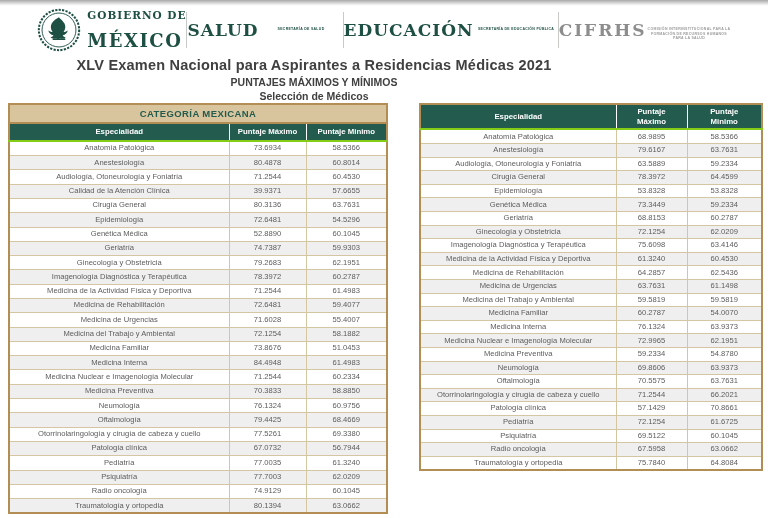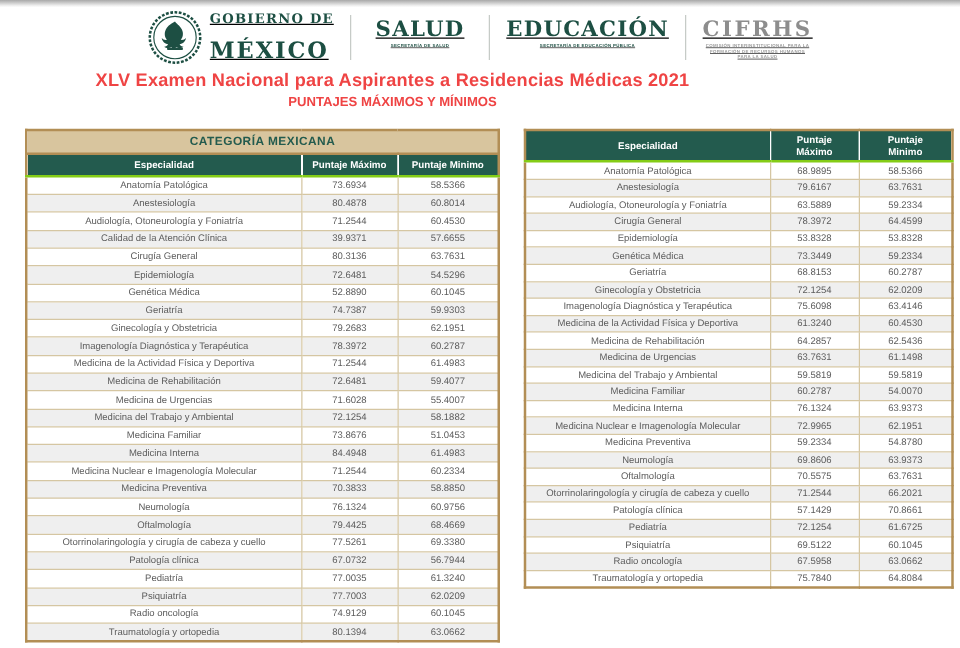--- a/index.html
+++ b/index.html
@@ -5,47 +5,47 @@
   html,body{margin:0;padding:0;}
   body{
     width:768px;height:518px;overflow:hidden;background:#ffffff;
     font-family:"Liberation Sans", sans-serif;position:relative;
   }
   .top-strip{position:absolute;left:0;top:0;width:768px;height:6px;
     background:linear-gradient(#a8a8a8,#f4f4f4 80%,#ffffff);}
 
   
   .brand-row{position:absolute;left:0;top:7px;width:768px;height:46px;
-    display:flex;align-items:center;justify-content:center;gap:13px;text-decoration:underline;}
-  .brand{display:flex;flex-direction:column;align-items:center;justify-content:center;}
+    display:flex;align-items:center;justify-content:center;}
+  .brand{display:flex;flex-direction:row;align-items:center;justify-content:center;}
   .gob{flex-direction:row;gap:6px;}
   .seal{width:44px;height:44px;}
   .gob-text{display:flex;flex-direction:column;line-height:1;color:#1d4f43;
     font-family:"DejaVu Serif", serif;font-weight:bold;}
   .gob-l1{font-size:10.5px;letter-spacing:1px;}
   .gob-l2{font-size:18px;letter-spacing:1.5px;margin-top:11px;}
   .wordmark{font-family:"DejaVu Serif", serif;font-weight:bold;font-size:17px;
     color:#1d4f43;letter-spacing:1px;line-height:1;}
   .gray .wordmark{color:#8d8d8d;letter-spacing:2px;}
   .sub-wrap{height:9px;width:84px;overflow:visible;margin-top:2px;}
   .sub{font-size:7px;font-weight:bold;color:#1d4f43;white-space:nowrap;text-align:center;
     width:200%;margin-left:-50%;transform:scale(.5);transform-origin:50% 0;letter-spacing:.6px;}
   .gray .sub{color:#9a9a9a;white-space:normal;line-height:1.25;}
   .vdiv{width:1px;height:36px;background:#c6cbc7;}
 
   
-  .titles{position:absolute;left:0;top:57px;width:628px;text-align:center;color:#ef4444;}
+  .titles{position:absolute;left:0;top:57px;width:628px;text-align:center;color:#404040;}
   .t1{font-size:14.5px;font-weight:bold;letter-spacing:.2px;}
   .t2{font-size:10.5px;font-weight:bold;margin-top:3px;}
   .t3{font-size:10.5px;font-weight:bold;margin-top:2px;}
 
   
   table{border-collapse:collapse;table-layout:fixed;position:absolute;top:103px;
     border:2px solid #b28e55;}
-  #tbl-mex{left:20px;width:378px;}
+  #tbl-mex{left:8px;width:378px;}
   #tbl-ext{left:419px;width:342px;}
   th,td{overflow:hidden;}
   tr.band th{background:#d8c59e;color:#235b4e;font-weight:bold;font-size:9.5px;
     height:15px;border:2px solid #b28e55;letter-spacing:.4px;padding:1px 0;}
   tr.cols th{background:#235b4e;color:#ffffff;font-size:7.8px;font-weight:bold;
     padding:3px 2px;border-bottom:2px solid #84cc16;line-height:1.25;}
   tr.cols th + th{border-left:1.5px solid #ffffff;}
   #tbl-ext tr.cols th.num{padding:2px 9px;}
   td{font-size:7.6px;color:#5c5c5c;text-align:center;border:1px solid #d5c6a2;
     padding:0 3px;line-height:1.1;}
@@ -92,20 +92,21 @@
     <div class="wordmark">CIFRHS</div>
     <div class="sub-wrap">
         <div class="sub">COMISIÓN INTERINSTITUCIONAL PARA LA FORMACIÓN DE RECURSOS HUMANOS PARA LA SALUD</div>
       </div>
   </div>
 </header>
 
 <div class="titles">
   <div class="t1">XLV Examen Nacional para Aspirantes a Residencias Médicas 2021</div>
   <div class="t2">PUNTAJES MÁXIMOS Y MÍNIMOS</div>
+  <div class="t3">Selección de Médicos</div>
 </div>
 
 <table id="tbl-mex">
   <colgroup>
       <col style="width:220px">
       <col style="width:77px">
       <col style="width:81px">
     </colgroup>
   <thead>
     <tr class="band">

